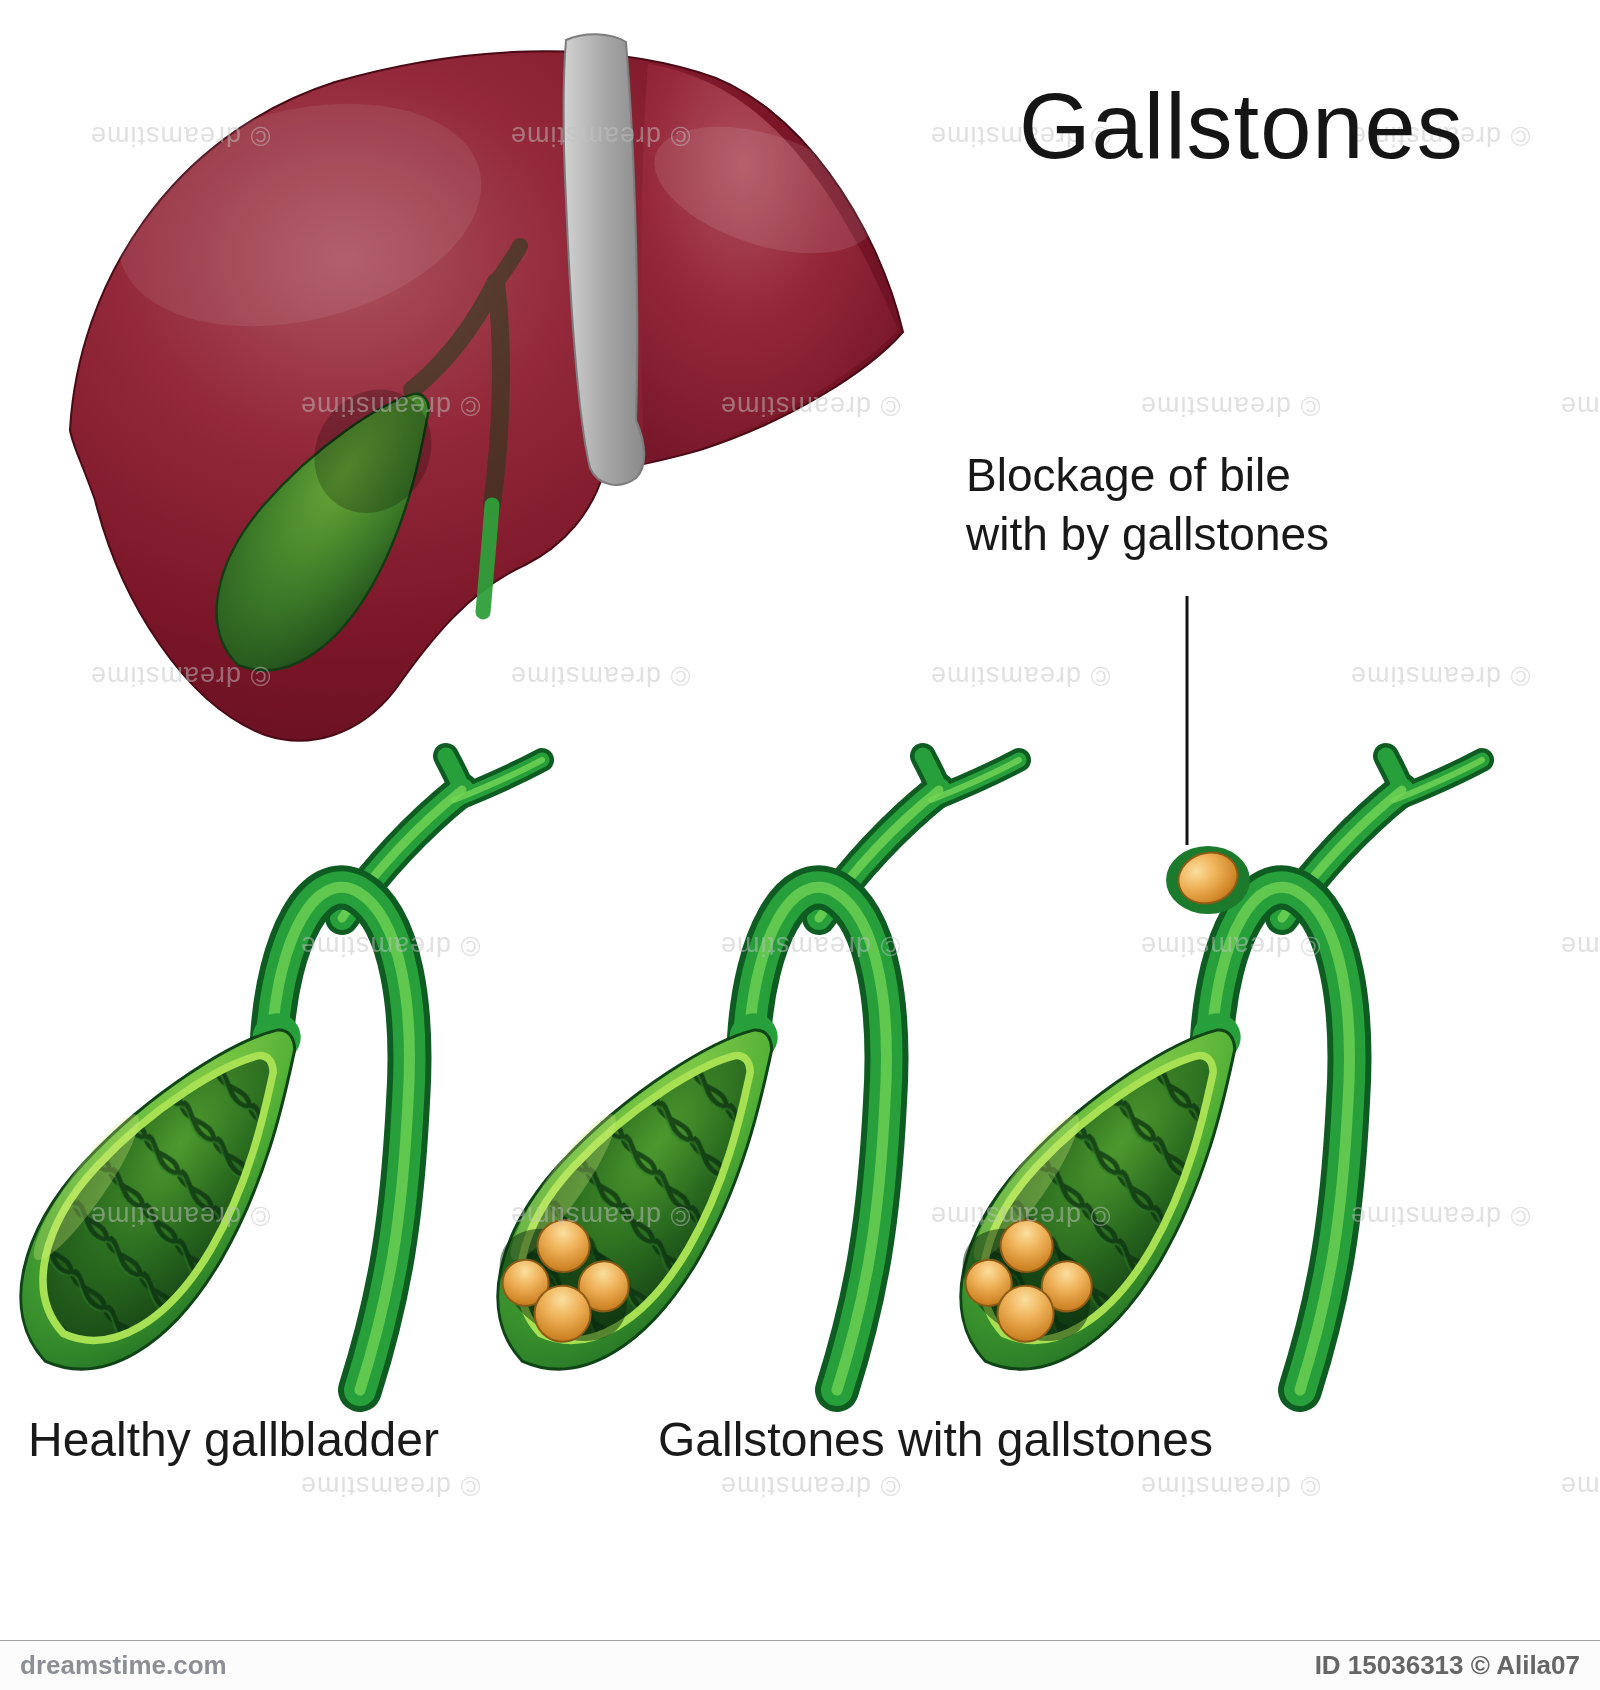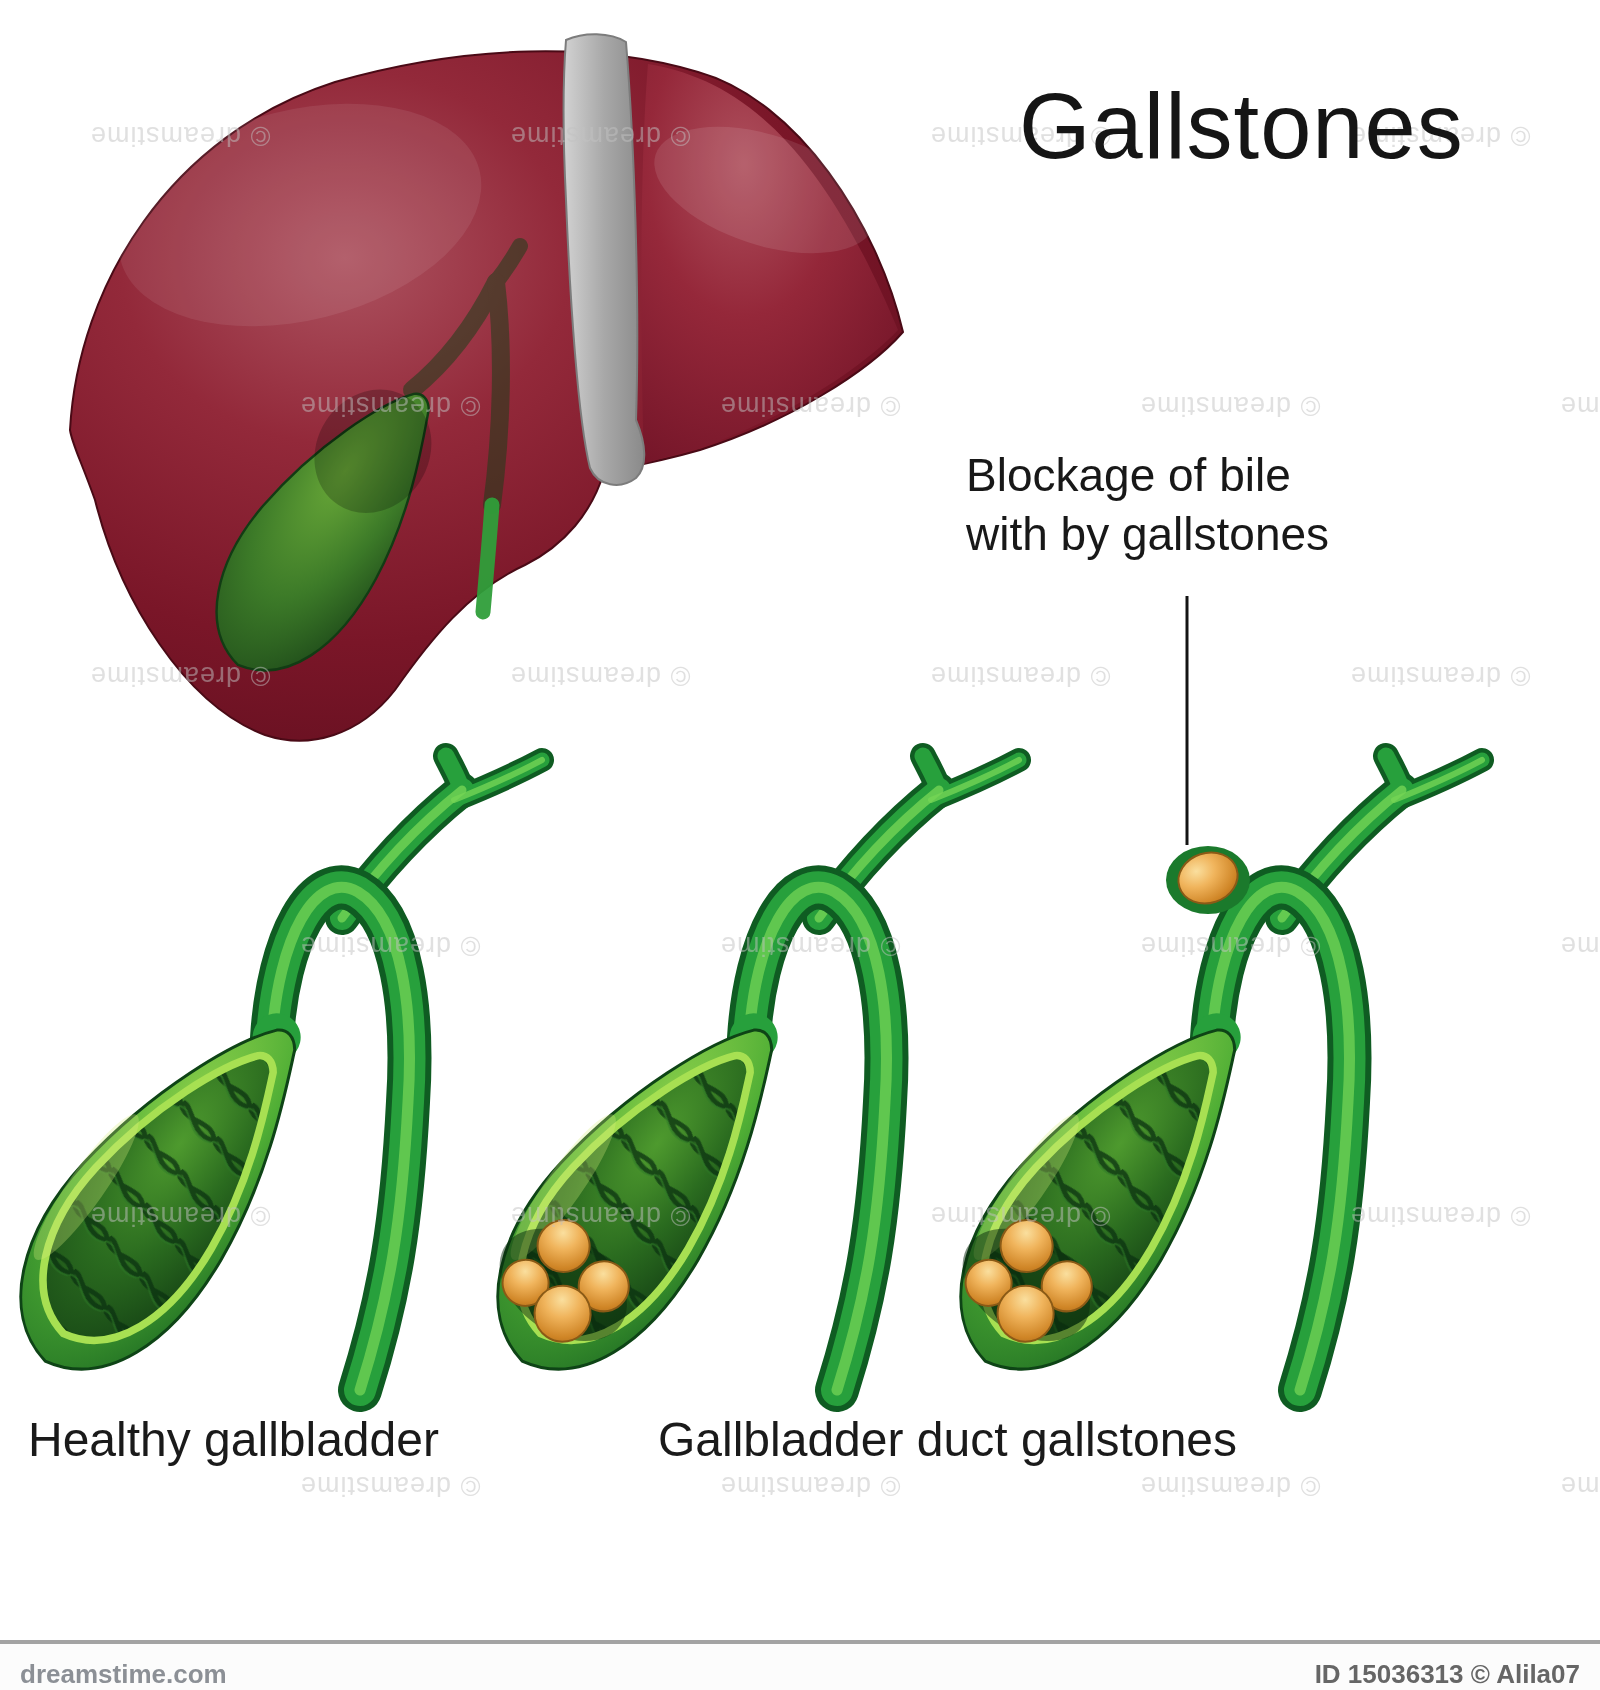--- a/index.html
+++ b/index.html
@@ -28,22 +28,22 @@
   }
   .annotation{
     position:absolute;left:966px;top:446px;z-index:3;
     font-size:46px;color:#181818;line-height:1.28;
   }
   .caption{position:absolute;z-index:3;font-size:48px;color:#1a1a1a;}
   .caption.healthy{left:28px;top:1412px;}
   .caption.stones{left:658px;top:1412px;}
   .footer{
     position:absolute;left:0;bottom:0;width:1600px;height:50px;z-index:4;
-    background:#fcfcfc;border-top:4px solid #a3a3a3;
-    display:flex;align-items:flex-end;justify-content:space-between;
+    background:#fcfcfc;border-top:1px solid #a3a3a3;
+    display:flex;align-items:center;justify-content:space-between;
     box-sizing:border-box;padding:0 20px;
   }
   .footer .site{font-size:26px;font-weight:bold;color:#8c9096;}
   .footer .credit{font-size:26px;font-weight:bold;color:#666666;}
 </style>
 </head>
 <body>
 
 <div class="canvas">
 
@@ -224,20 +224,20 @@
     </div>
 
   <div class="title">Gallstones</div>
 
   <div class="annotation">
     <div>Blockage of bile</div>
     <div>with by gallstones</div>
   </div>
 
   <div class="caption healthy">Healthy gallbladder</div>
-  <div class="caption stones">Gallbladder duct gallstones</div>
+  <div class="caption stones">Gallstones with gallstones</div>
 
   <div class="footer">
     <span class="site">dreamstime.com</span>
     <span class="credit">ID 15036313 © Alila07</span>
   </div>
 
 </div>
 
 </body></html>

